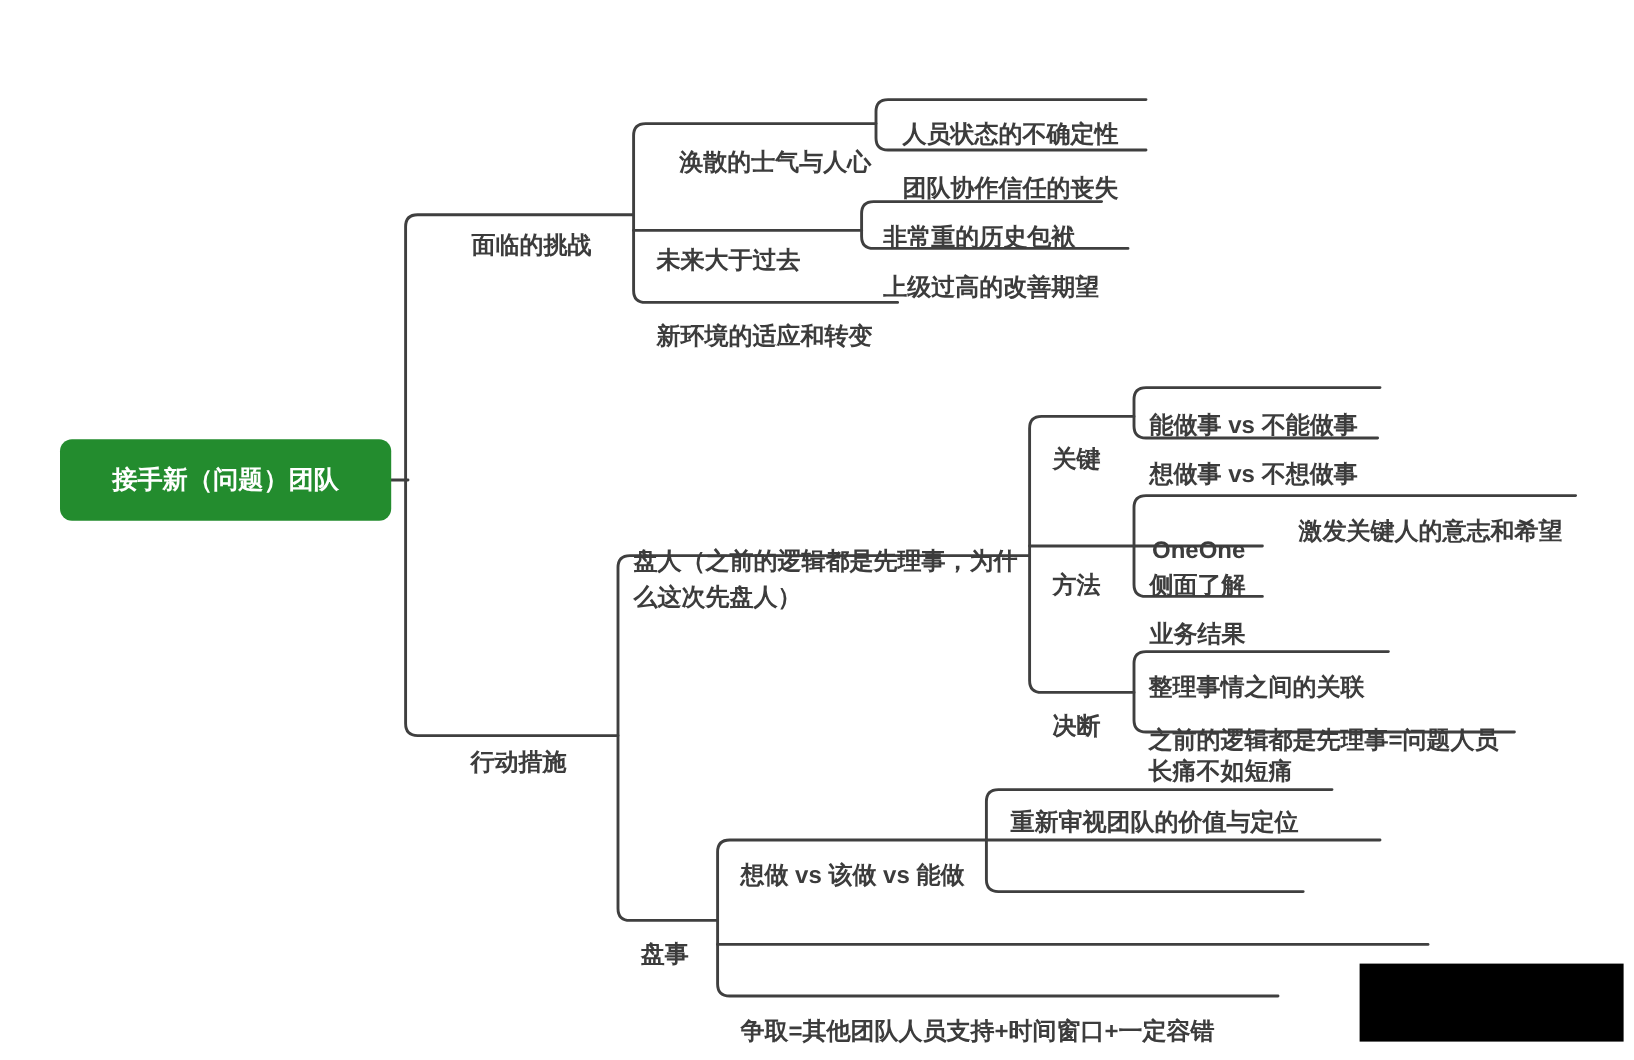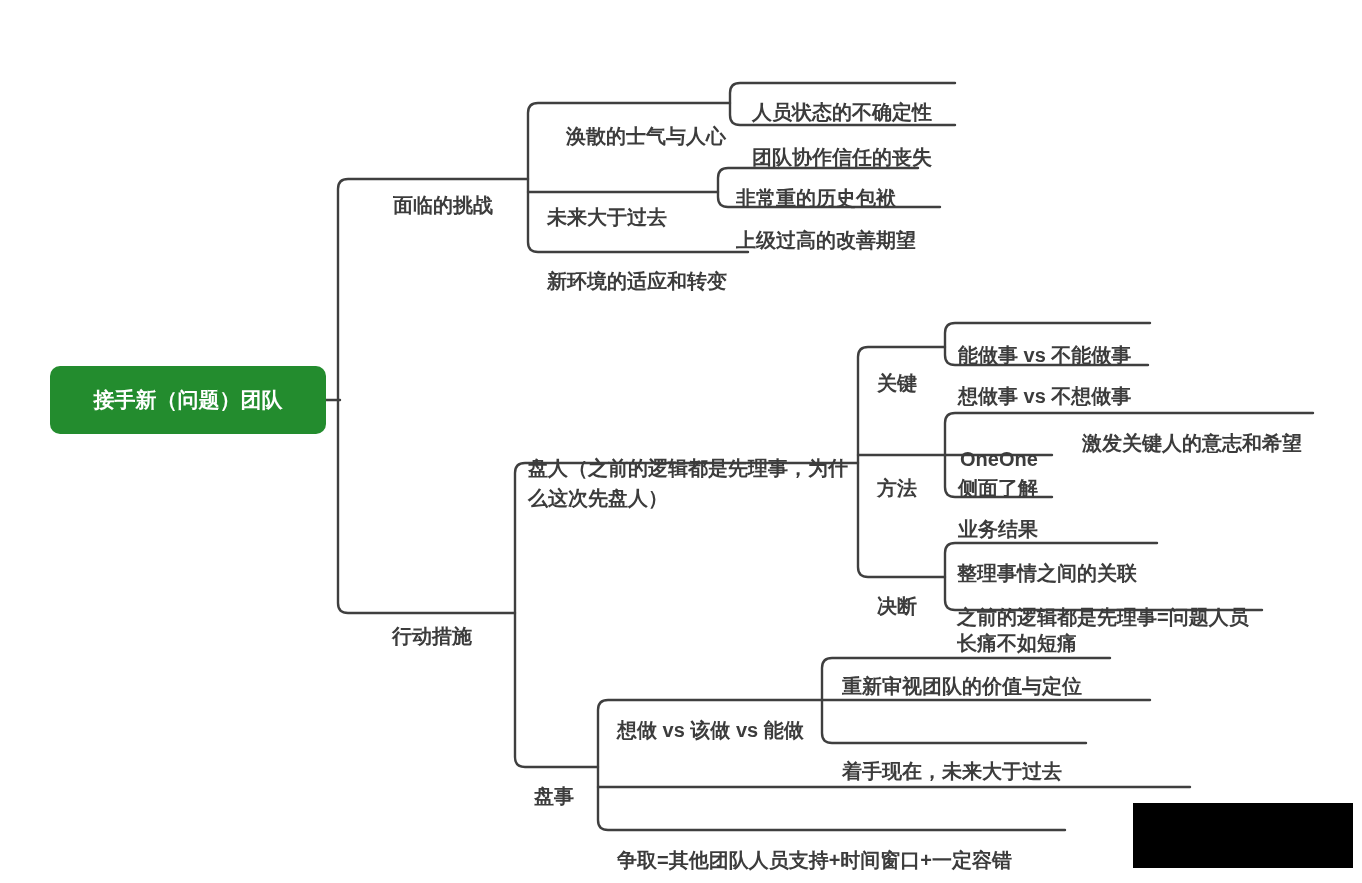--- a/index.html
+++ b/index.html
@@ -105,17 +105,16 @@
   <div class="node" style="left:958px;top:429px">侧面了解</div>
   <div class="node" style="left:958px;top:470px">业务结果</div>
 
   <div class="node" style="left:877px;top:547px">决断</div>
   <div class="node" style="left:957px;top:514px">整理事情之间的关联</div>
   <div class="node wrap" style="left:957px;top:556px;width:302px;line-height:26px">之前的逻辑都是先理事=问题人员长痛不如短痛</div>
 
   <div class="node" style="left:534px;top:737px">盘事</div>
   <div class="node" style="left:617px;top:671px">想做 vs 该做 vs 能做</div>
   <div class="node" style="left:842px;top:627px">重新审视团队的价值与定位</div>
-  <div class="node" style="left:842px;top:712px">着手现在，未来大于过去</div>
   <div class="node" style="left:617px;top:801px">争取=其他团队人员支持+时间窗口+一定容错</div>
 
   <div class="redaction"></div>
 </div>
 
 </body></html>

